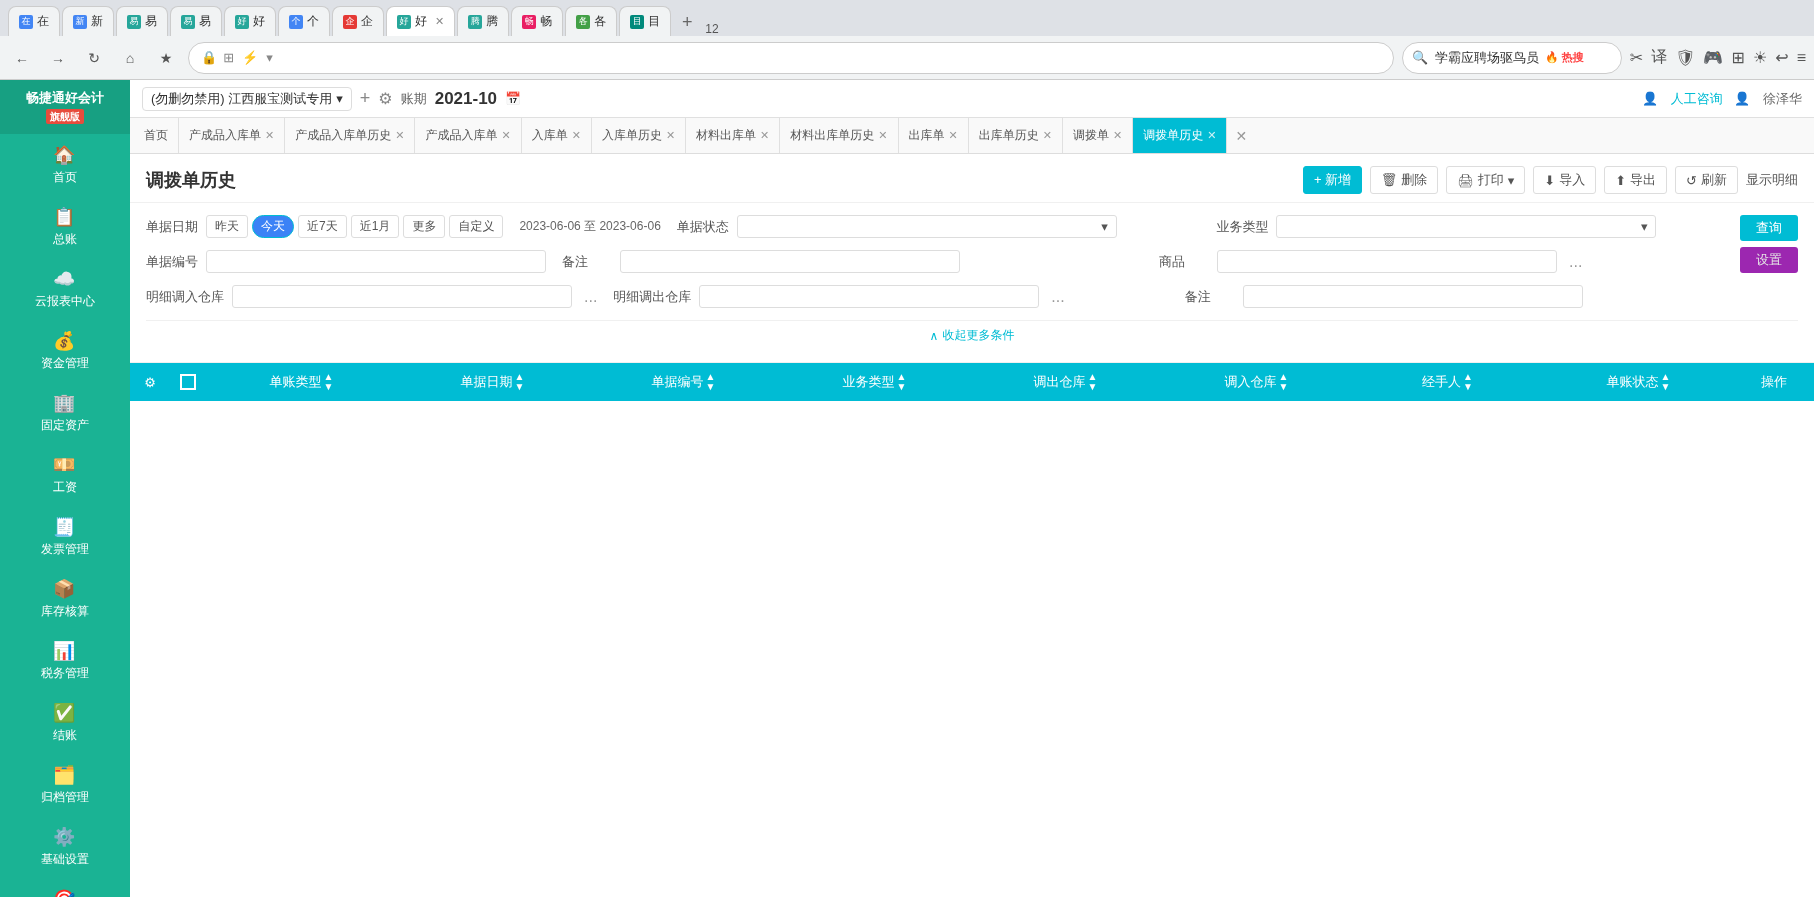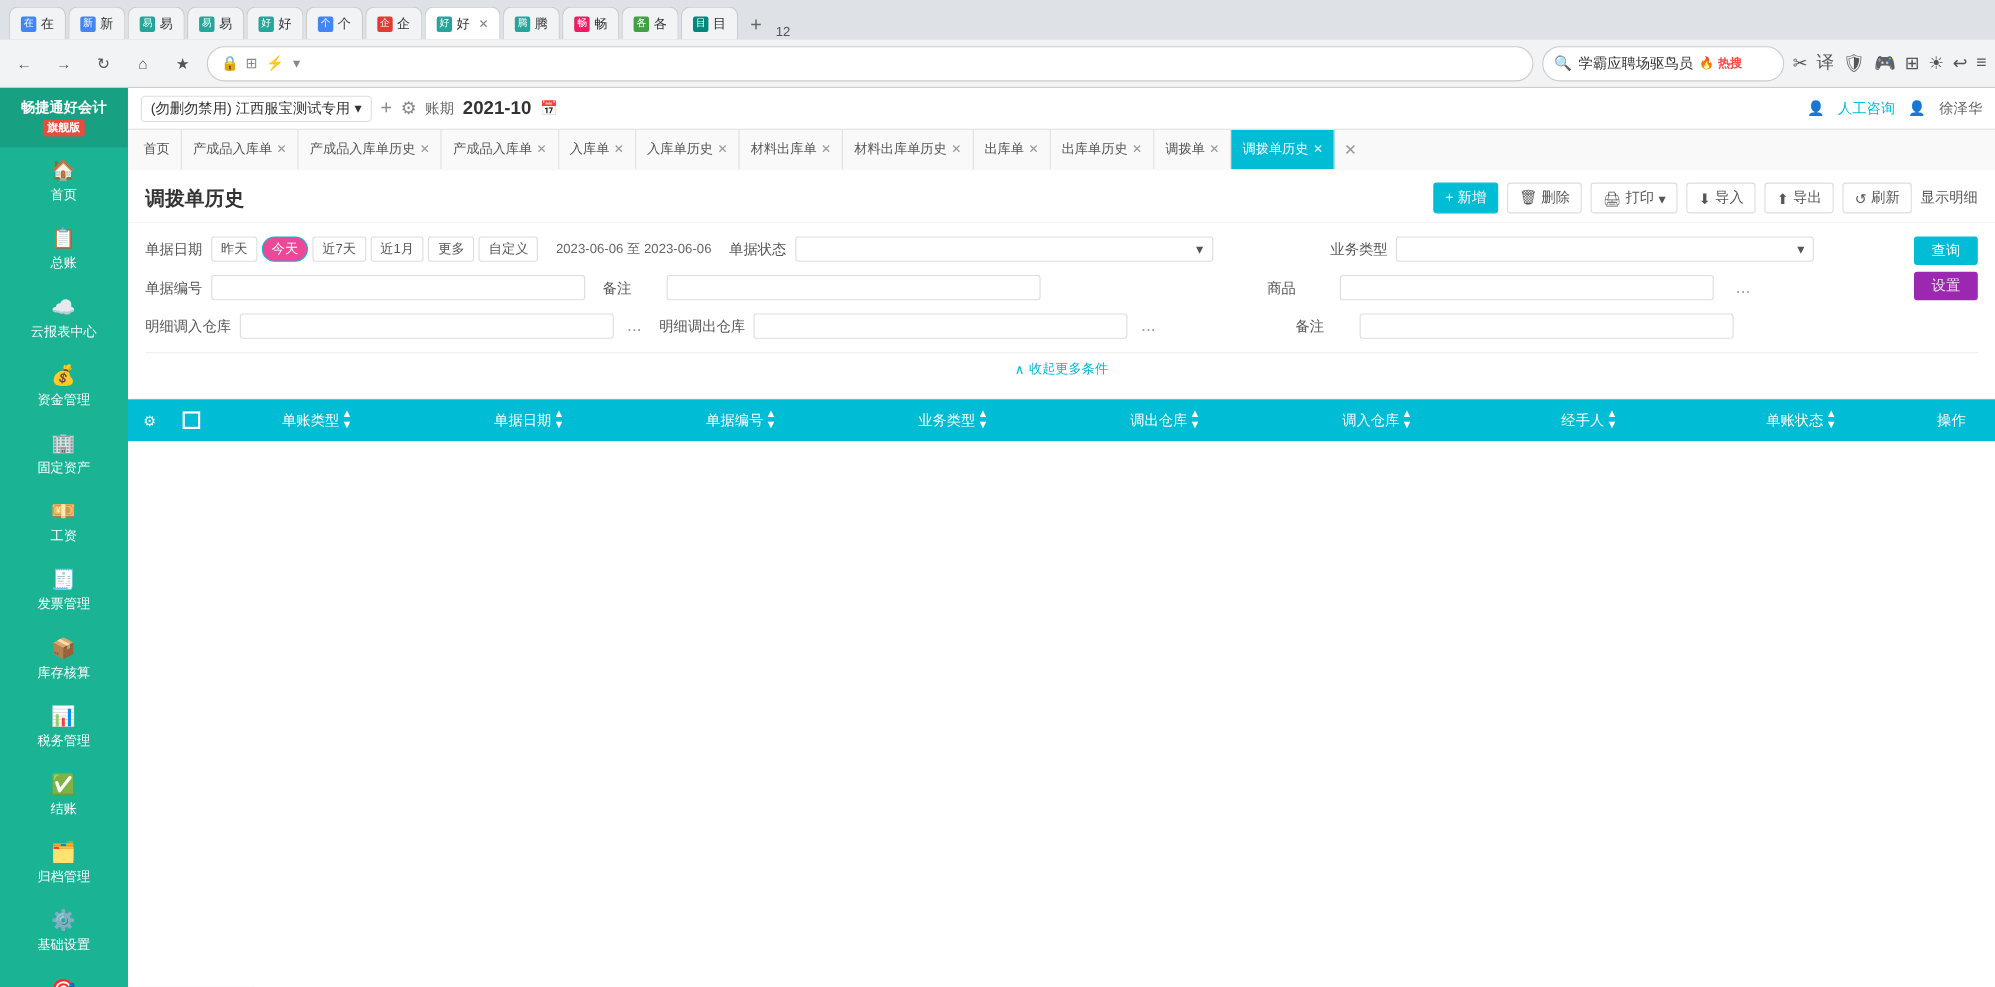--- a/index.html
+++ b/index.html
@@ -22,21 +22,21 @@
     .search-box { display: flex; align-items: center; background: #fff; border: 1px solid #ccc; border-radius: 20px; padding: 4px 10px; gap: 6px; height: 32px; min-width: 220px; }
     .search-text { font-size: 13px; color: #333; }
     .hot-tag { color: #f44; font-size: 11px; font-weight: bold; }
     .toolbar-icons { display: flex; gap: 8px; align-items: center; }
     .toolbar-icon { font-size: 16px; color: #555; cursor: pointer; }
 
     
     .app-container { display: flex; height: calc(100vh - 80px); }
 
     
-    .sidebar { width: 116px; background: #1ab394; flex-shrink: 0; display: flex; flex-direction: column; align-items: center; padding-top: 0; overflow-y: auto; }
+    .sidebar { width: 130px; background: #1ab394; flex-shrink: 0; display: flex; flex-direction: column; align-items: center; padding-top: 0; overflow-y: auto; }
     .sidebar-logo { width: 100%; background: #17a082; padding: 10px 8px; display: flex; flex-direction: column; align-items: center; color: #fff; font-size: 13px; font-weight: bold; text-align: center; line-height: 1.3; }
     .sidebar-logo .sub { font-size: 10px; background: #e74c3c; color: #fff; padding: 1px 4px; border-radius: 2px; margin-top: 2px; }
     .sidebar-item { width: 100%; display: flex; flex-direction: column; align-items: center; padding: 10px 0; color: #fff; cursor: pointer; font-size: 12px; gap: 3px; }
     .sidebar-item .si-icon { font-size: 18px; }
 
     
     .top-area { flex: 1; display: flex; flex-direction: column; overflow: hidden; }
     .company-bar { display: flex; align-items: center; background: #fff; border-bottom: 1px solid #e0e0e0; padding: 0 12px; height: 38px; gap: 8px; }
     .company-select { display: flex; align-items: center; gap: 4px; border: 1px solid #ddd; border-radius: 4px; padding: 2px 8px; cursor: pointer; color: #333; font-size: 13px; }
     .period-label { color: #666; font-size: 13px; }
@@ -60,21 +60,21 @@
     .action-btn.primary { background: #00bcd4; color: #fff; border-color: #00bcd4; }
     .show-label { font-size: 13px; color: #555; }
 
     
     .filter-area { padding: 12px 16px; background: #fff; border-bottom: 1px solid #f0f0f0; }
     .filter-row { display: flex; align-items: flex-start; gap: 16px; margin-bottom: 12px; flex-wrap: wrap; }
     .filter-item { display: flex; align-items: center; gap: 8px; }
     .filter-label { color: #555; font-size: 13px; white-space: nowrap; min-width: 50px; }
     .date-btns { display: flex; align-items: flex-start; gap: 4px; }
     .date-btn { padding: 2px 8px; border-radius: 3px; border: 1px solid #ddd; cursor: pointer; font-size: 12px; color: #555; background: #fff; }
-    .date-btn.active { background: #ec4899; color: #fff; border-color: #00bcd4; border-radius: 12px; }
+    .date-btn.active { background: #3b82f6; color: #fff; border-color: #00bcd4; border-radius: 12px; }
     .date-range { font-size: 12px; color: #666; margin-left: 8px; }
     .filter-select { display: flex; align-items: center; border: 1px solid #ddd; border-radius: 3px; padding: 3px 8px; gap: 4px; min-width: 340px; cursor: pointer; background: #fff; color: #555; font-size: 13px; }
     .filter-select-wide { min-width: 380px; }
     .filter-input { border: 1px solid #ddd; border-radius: 3px; padding: 3px 8px; min-width: 340px; font-size: 13px; color: #333; background: #fff; outline: none; }
     .filter-ellipsis { color: #999; font-size: 16px; cursor: pointer; margin-left: 4px; }
     .collapse-bar { display: flex; align-items: center; justify-content: center; padding: 6px; cursor: pointer; color: #00bcd4; font-size: 12px; gap: 4px; border-top: 1px solid #f0f0f0; }
 
     
     .table-container { padding: 0; }
     .table-header { display: flex; align-items: center; background: #00bcd4; height: 38px; }
@@ -386,21 +386,21 @@
 
             <div class="filter-row">
               <div class="filter-item">
                 <span class="filter-label">单据编号</span>
                 <input class="filter-input" type="text" style="">
               </div>
               <div class="filter-item" style="flex:1;">
                 <span class="filter-label">备注</span>
                 <input class="filter-input filter-select-wide" type="text" style="">
               </div>
-              <div class="filter-item" style="flex:1;gap:16px;">
+              <div class="filter-item" style="flex:1;">
                 <span class="filter-label">商品</span>
                 <input class="filter-input filter-select-wide" type="text" style="">
                 <span class="filter-ellipsis">...</span>
               </div>
             </div>
 
             <div class="filter-row">
               <div class="filter-item">
                 <span class="filter-label">明细调入仓库</span>
                 <input class="filter-input" type="text" style="">

